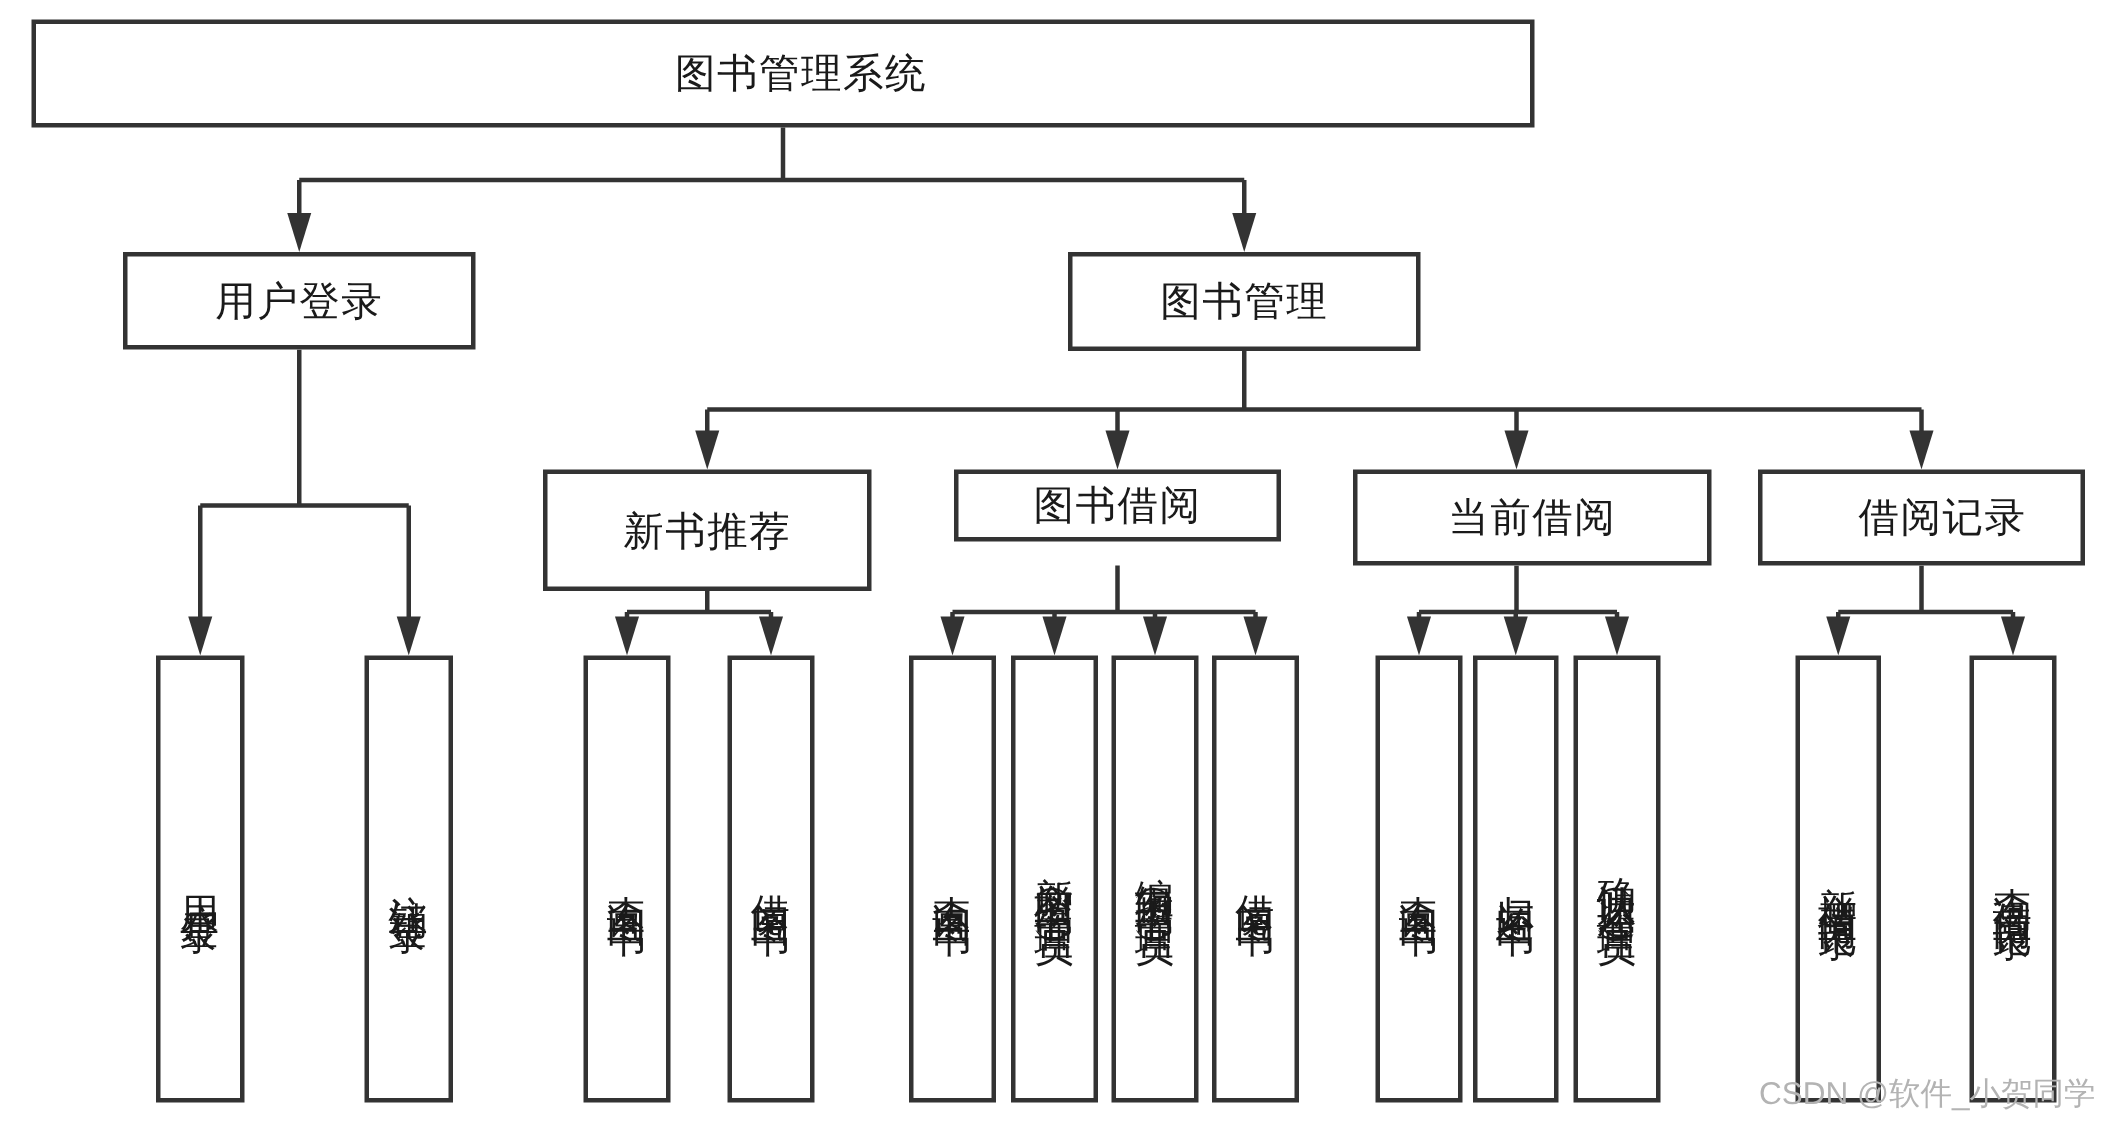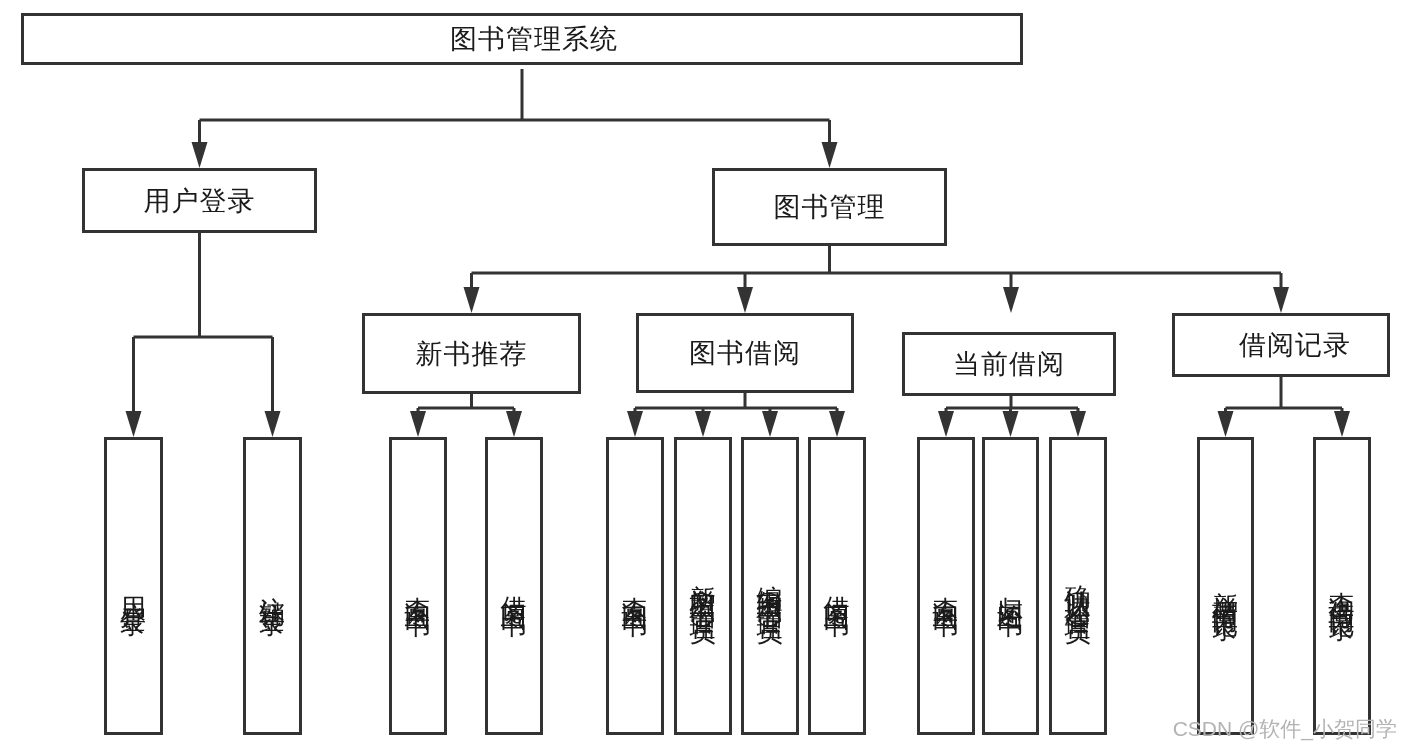--- a/index.html
+++ b/index.html
@@ -30,26 +30,26 @@
   }
   .h-node { font-size: 27px; letter-spacing: 1px; white-space: nowrap; }
   .v-node {
     writing-mode: vertical-rl;
     text-orientation: mixed;
     font-size: 26px;
     letter-spacing: 5px;
     line-height: 1;
   }
   
-  .pos-root  { left: 21px;  top: 13px;  width: 1002px; height: 52px; padding-left: 24px; }
+  .pos-root  { left: 21px;  top: 13px;  width: 1002px; height: 72px; padding-left: 24px; }
   .pos-ulog  { left: 82px;  top: 168px; width: 235px;  height: 65px; }
-  .pos-bmgmt { left: 712px; top: 168px; width: 235px;  height: 78px; }
+  .pos-bmgmt { left: 712px; top: 168px; width: 235px;  height: 66px; }
   .pos-nb    { left: 362px; top: 313px; width: 219px;  height: 81px; }
-  .pos-bb    { left: 636px; top: 313px; width: 218px;  height: 80px; }
-  .pos-cb    { left: 902px; top: 313px; width: 214px;  height: 64px; margin-top: 19px; }
+  .pos-bb    { left: 636px; top: 313px; width: 218px;  height: 48px; }
+  .pos-cb    { left: 902px; top: 313px; width: 239px;  height: 64px; }
   .pos-br    { left: 1172px;top: 313px; width: 218px;  height: 64px; padding-left: 28px; }
   .leaf { top: 437px; height: 298px; }
   .pos-l-ul1 { left: 104px;  width: 59px; }
   .pos-l-ul2 { left: 243px;  width: 59px; }
   .pos-l-nb1 { left: 389px;  width: 58px; }
   .pos-l-nb2 { left: 485px;  width: 58px; }
   .pos-l-bb1 { left: 606px;  width: 58px; }
   .pos-l-bb2 { left: 674px;  width: 58px; }
   .pos-l-bb3 { left: 741px;  width: 58px; }
   .pos-l-bb4 { left: 808px;  width: 58px; }

